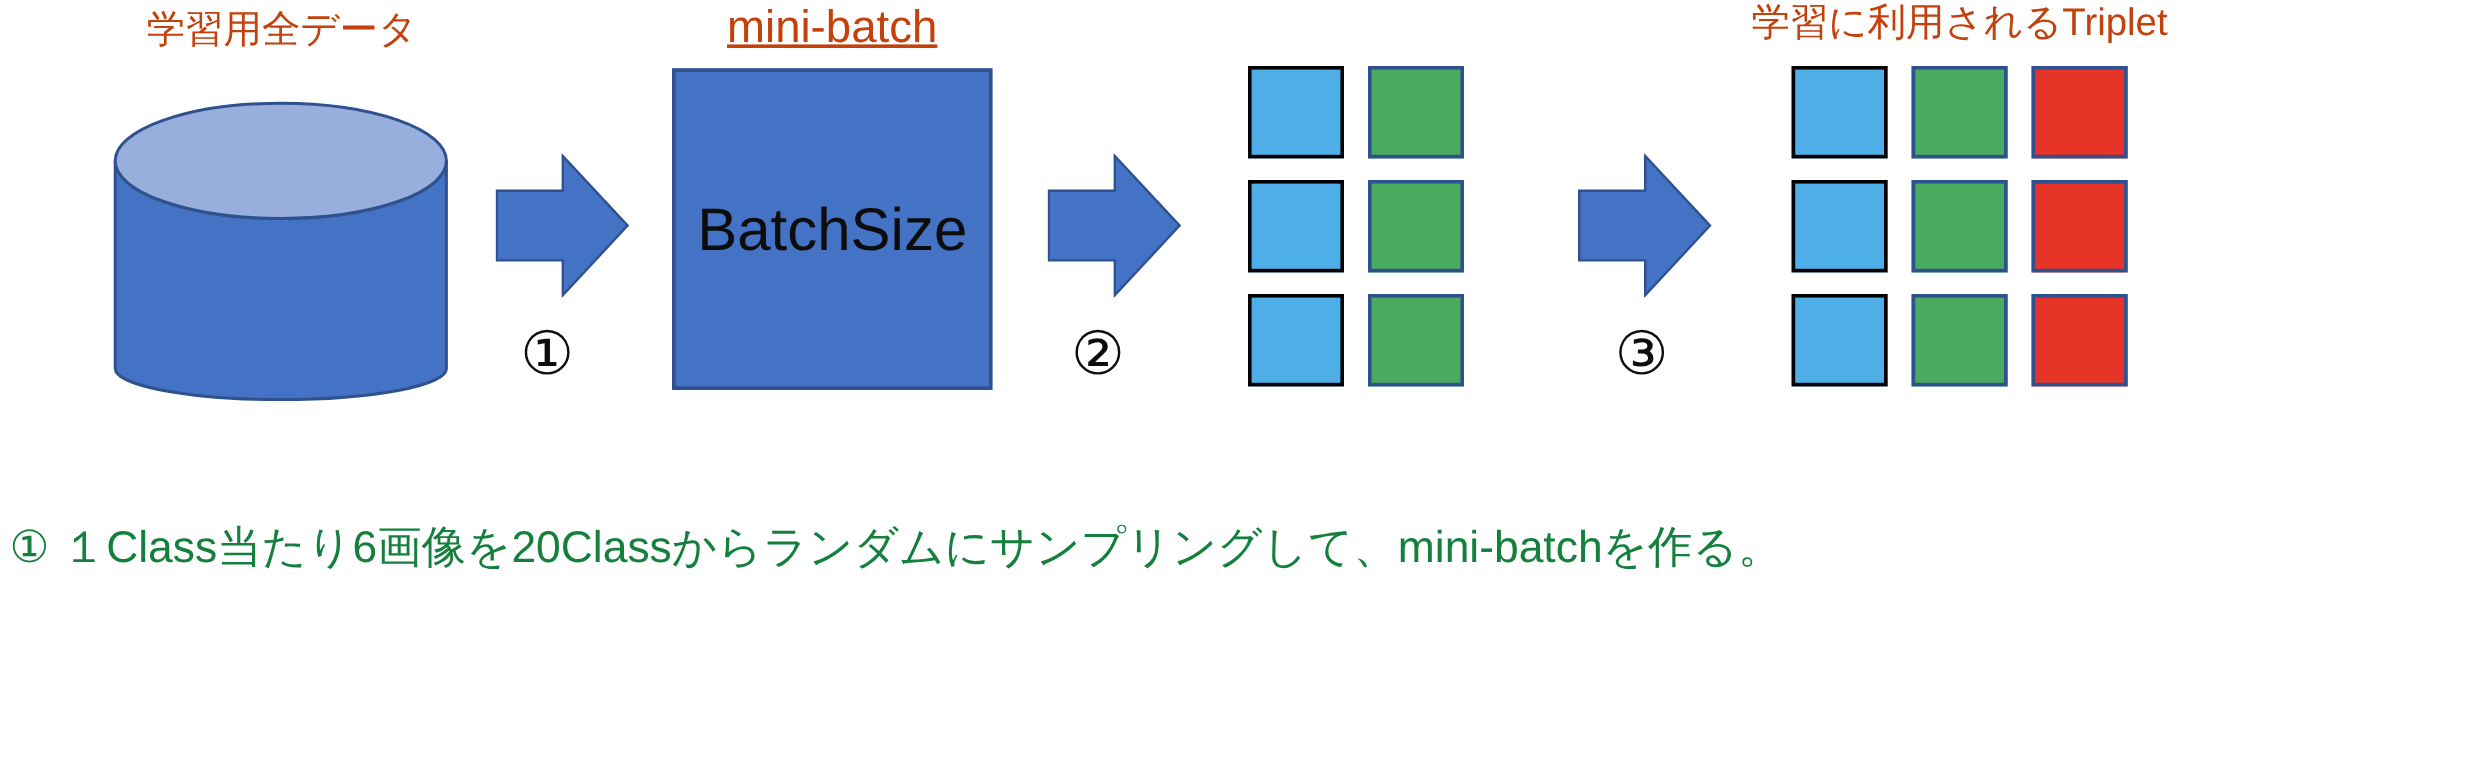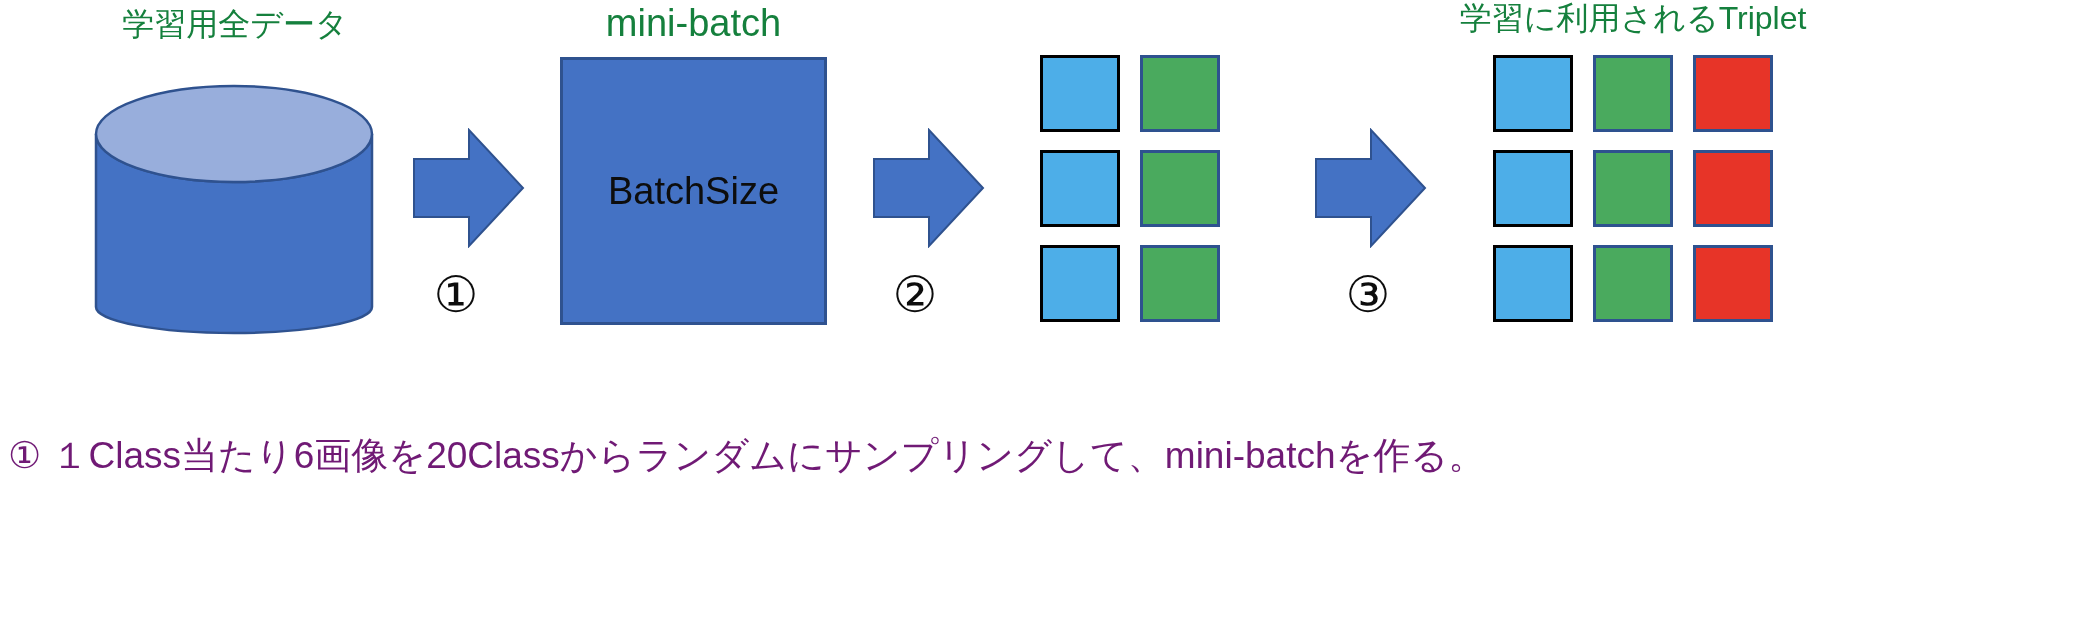--- a/index.html
+++ b/index.html
@@ -2,32 +2,32 @@
 <html><head>
 <meta charset="utf-8">
 <style>
   html,body { margin:0; padding:0; background:#fff; }
   .canvas {
     position:relative; width:2076px; height:632px; background:#ffffff;
     font-family:"Liberation Sans","DejaVu Sans",sans-serif; color:#000;
     overflow:hidden;
   }
   .abs { position:absolute; }
-  .shape-title { text-align:center; font-size:32px; line-height:1.15; color:#15803d; white-space:nowrap; }
-  .latin-title { font-size:38px; }
+  .shape-title { text-align:center; font-size:32px; line-height:1.15; color:#c2410c; white-space:nowrap; }
+  .latin-title { font-size:38px;text-decoration:underline; }
   .step-badge { font-size:50px; line-height:1; text-align:center; color:#0d0d0d; }
   .mb-box {
     background:#4472C4; border:3px solid #2F528F; box-sizing:border-box;
     display:flex; align-items:center; justify-content:center; text-align:center;
   }
-  .mb-text { font-size:38px; line-height:1.32; color:#0d0d0d; }
+  .mb-text { font-size:50px; line-height:1.32; color:#0d0d0d; }
   .grid2 { display:grid; grid-template-columns:80px 80px; grid-auto-rows:77px; gap:18px 20px; }
   .grid3 { display:grid; grid-template-columns:80px 80px 80px; grid-auto-rows:77px; gap:18px 20px; }
   .cell { box-sizing:border-box; border:3px solid #2E528F; }
-  .notes { font-size:37px; line-height:66px; color:#701a75; white-space:nowrap; }
+  .notes { font-size:37px; line-height:66px; color:#15803d; white-space:nowrap; }
   svg { display:block; }
 </style>
 </head>
 <body>
 
 <div class="canvas">
 
   <div class="abs shape-title" style="left:60px; top:6px; width:350px;">学習用全データ</div>
 
   <div class="abs" style="left:93px; top:82px;">

